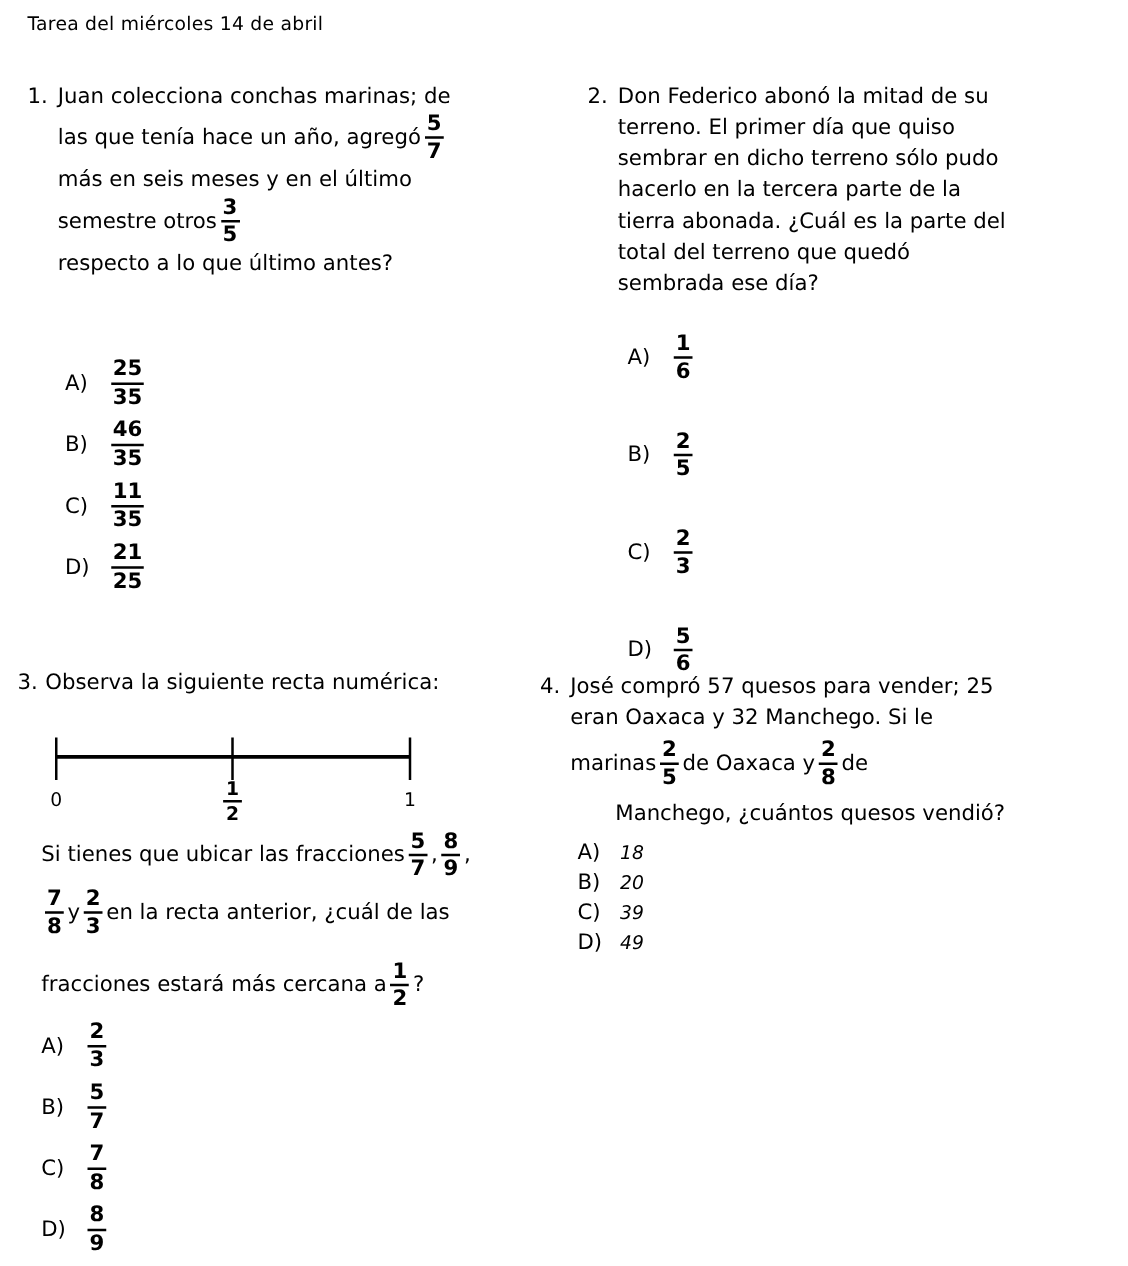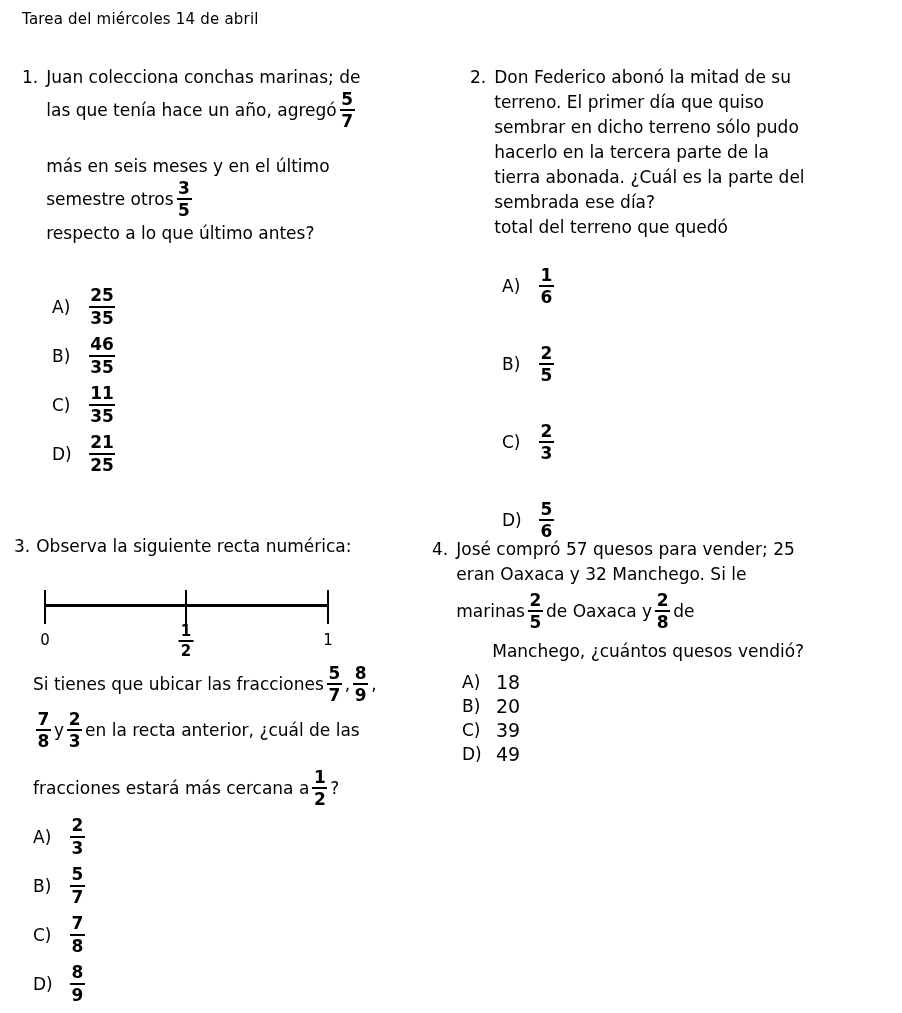--- a/index.html
+++ b/index.html
@@ -87,21 +87,22 @@
   .option {
     display: flex;
     align-items: center;
   }
   .opt-letter {
     font-size: 17px;
     width: 34px;
     flex: 0 0 auto;
   }
   .opt-value {
-    font-size: 19px;
+    font-size: 15px;
+    font-style: italic;
   }
   .option.plain { height: 24px; }
 
   
   .numberline {
     position: absolute;
   }
   .nl-axis {
     position: absolute;
     height: 3px;
@@ -133,21 +134,21 @@
         <span>Juan colecciona conchas marinas; de</span>
       </div>
       <div class="line tall">
         <span>las que tenía hace un año, agregó</span>
         <span class="frac">
           <span class="num">5</span>
           <span class="bar"></span>
           <span class="den">7</span>
         </span>
       </div>
-      <div class="line tight" style="margin-top:22px;">
+      <div class="line tight" style="margin-top:0;">
         <span>más en seis meses y en el último</span>
       </div>
       <div class="line tall">
         <span>semestre otros</span>
         <span class="frac">
           <span class="num">3</span>
           <span class="bar"></span>
           <span class="den">5</span>
         </span>
       </div>
@@ -206,24 +207,24 @@
       <div class="line tight">
         <span>sembrar en dicho terreno sólo pudo</span>
       </div>
       <div class="line tight">
         <span>hacerlo en la tercera parte de la</span>
       </div>
       <div class="line tight">
         <span>tierra abonada. ¿Cuál es la parte del</span>
       </div>
       <div class="line tight">
+        <span>total del terreno que quedó</span>
+      </div>
+      <div class="line tight">
         <span>sembrada ese día?</span>
-      </div>
-      <div class="line tight">
-        <span>total del terreno que quedó</span>
       </div>
     </div>
   </div>
 </div>
 
 <div class="options" style="left:502px; top:247px;">
   <div class="option" style="height:78px;">
     <span class="opt-letter">A)</span>
     <span class="frac">
       <span class="num">1</span>

